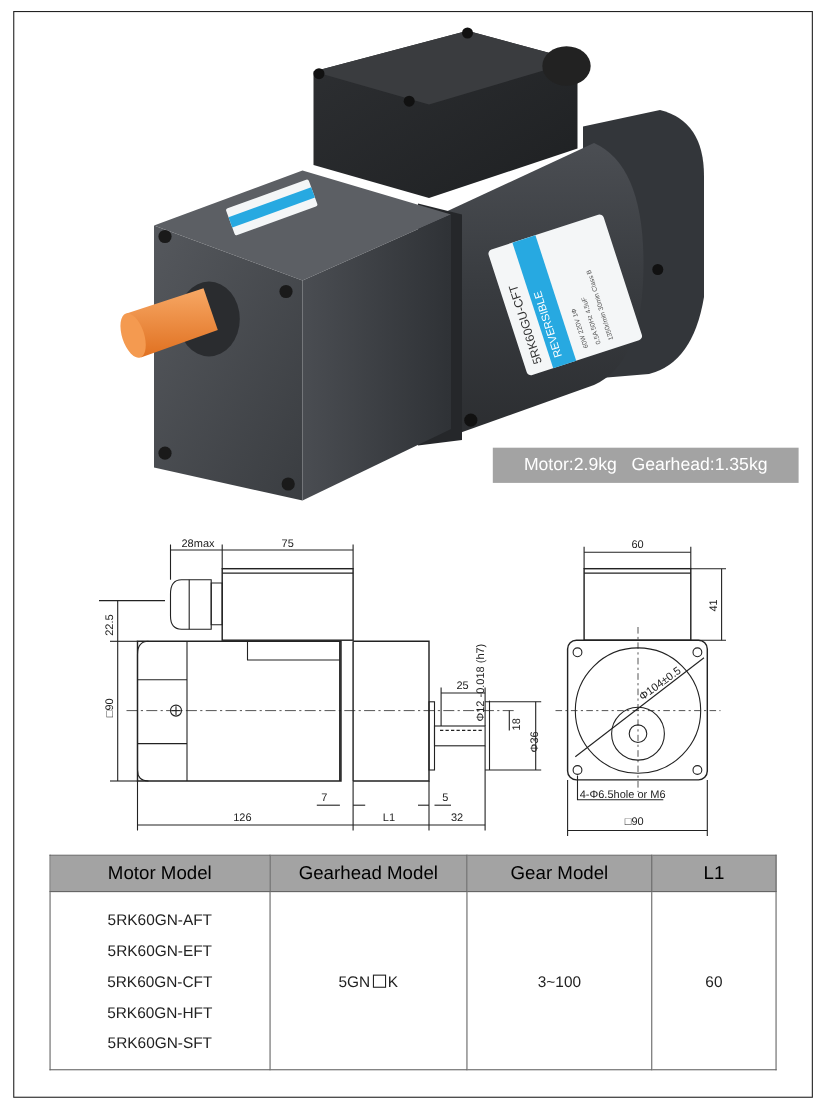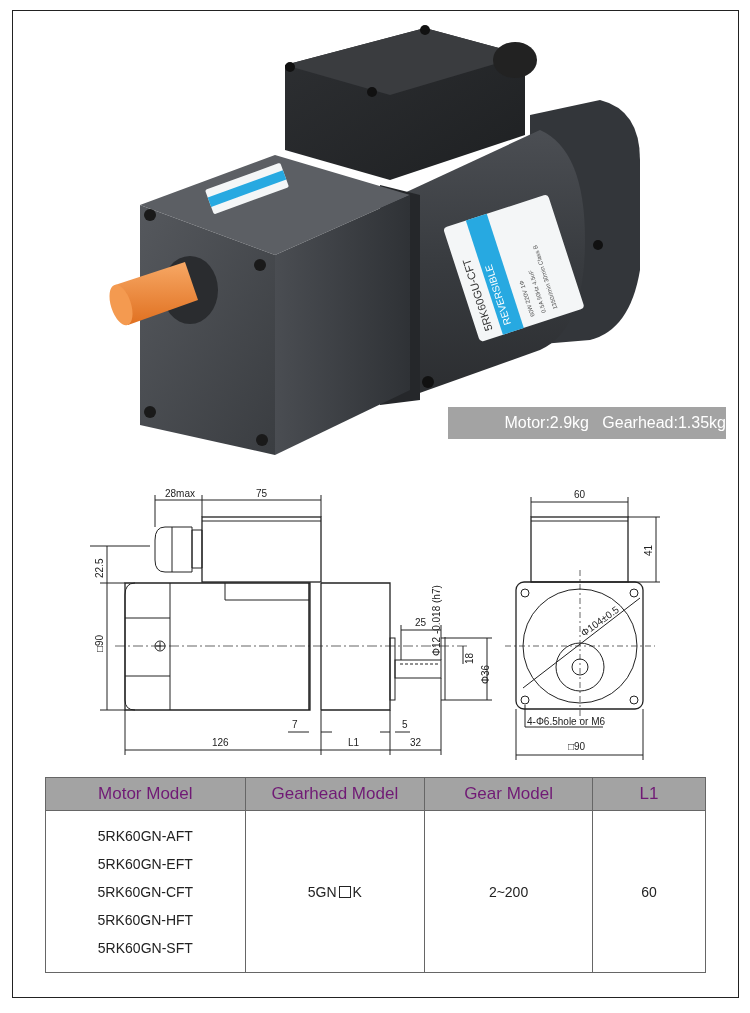--- a/index.html
+++ b/index.html
@@ -1,24 +1,24 @@
 <!DOCTYPE html>
 <html><head>
 <meta charset="utf-8">
 <style>
   * { box-sizing: border-box; margin: 0; padding: 0; }
   html, body { width: 750px; height: 1013px; background: #ffffff; overflow: hidden; }
   body { font-family: "DejaVu Sans", "Liberation Sans", sans-serif; position: relative; }
   .frame { position: absolute; left: 12px; top: 10px; width: 727px; height: 988px; border: 1.5px solid #222; background: #fff; }
   .photo { position: absolute; left: 0; top: 0; width: 750px; height: 460px; }
-  .weight-badge { position: absolute; left: 448px; top: 407px; width: 278px; height: 32px; background: #a3a3a3; color: #fff; font-size: 16px; line-height: 32px; text-align: right; letter-spacing: 0; white-space: pre; font-family: "Liberation Sans", sans-serif; }
+  .weight-badge { position: absolute; left: 448px; top: 407px; width: 278px; height: 32px; background: #a3a3a3; color: #fff; font-size: 16px; line-height: 32px; text-align: center; letter-spacing: 0; white-space: pre; font-family: "Liberation Sans", sans-serif; }
   .drawing { position: absolute; left: 0; top: 470px; width: 750px; height: 300px; }
   .dim { font-family: "Liberation Sans", sans-serif; font-size: 10px; fill: #222; }
   .spec-table { position: absolute; left: 45px; top: 777px; width: 661px; border-collapse: collapse; font-family: "Liberation Sans", sans-serif; }
-  .spec-table th { background: #a3a3a3; color: #701a75; font-weight: normal; font-size: 17px; height: 33px; border: 1px solid #666; text-align: center; }
+  .spec-table th { background: #a3a3a3; color: #000000; font-weight: normal; font-size: 17px; height: 33px; border: 1px solid #666; text-align: center; }
   .spec-table td { border: 1px solid #666; font-size: 14px; color: #222; text-align: center; vertical-align: middle; height: 162px; }
   .models { display: flex; flex-direction: column; gap: 8px; align-items: center; }
   .models span { display: block; line-height: 20px; }
   .sq { display: inline-block; width: 12px; height: 12px; border: 1px solid #222; vertical-align: -1px; margin: 0 2px; }
 </style>
 </head>
 <body>
 
 <div class="frame"></div>
 
@@ -220,17 +220,17 @@
       <td>
         <div class="models">
           <span>5RK60GN-AFT</span>
           <span>5RK60GN-EFT</span>
           <span>5RK60GN-CFT</span>
           <span>5RK60GN-HFT</span>
           <span>5RK60GN-SFT</span>
         </div>
       </td>
       <td><span>5GN</span><span class="sq"></span><span>K</span></td>
-      <td>2~200</td>
+      <td>3~100</td>
       <td>60</td>
     </tr>
   </tbody>
 </table>
 
 </body></html>

